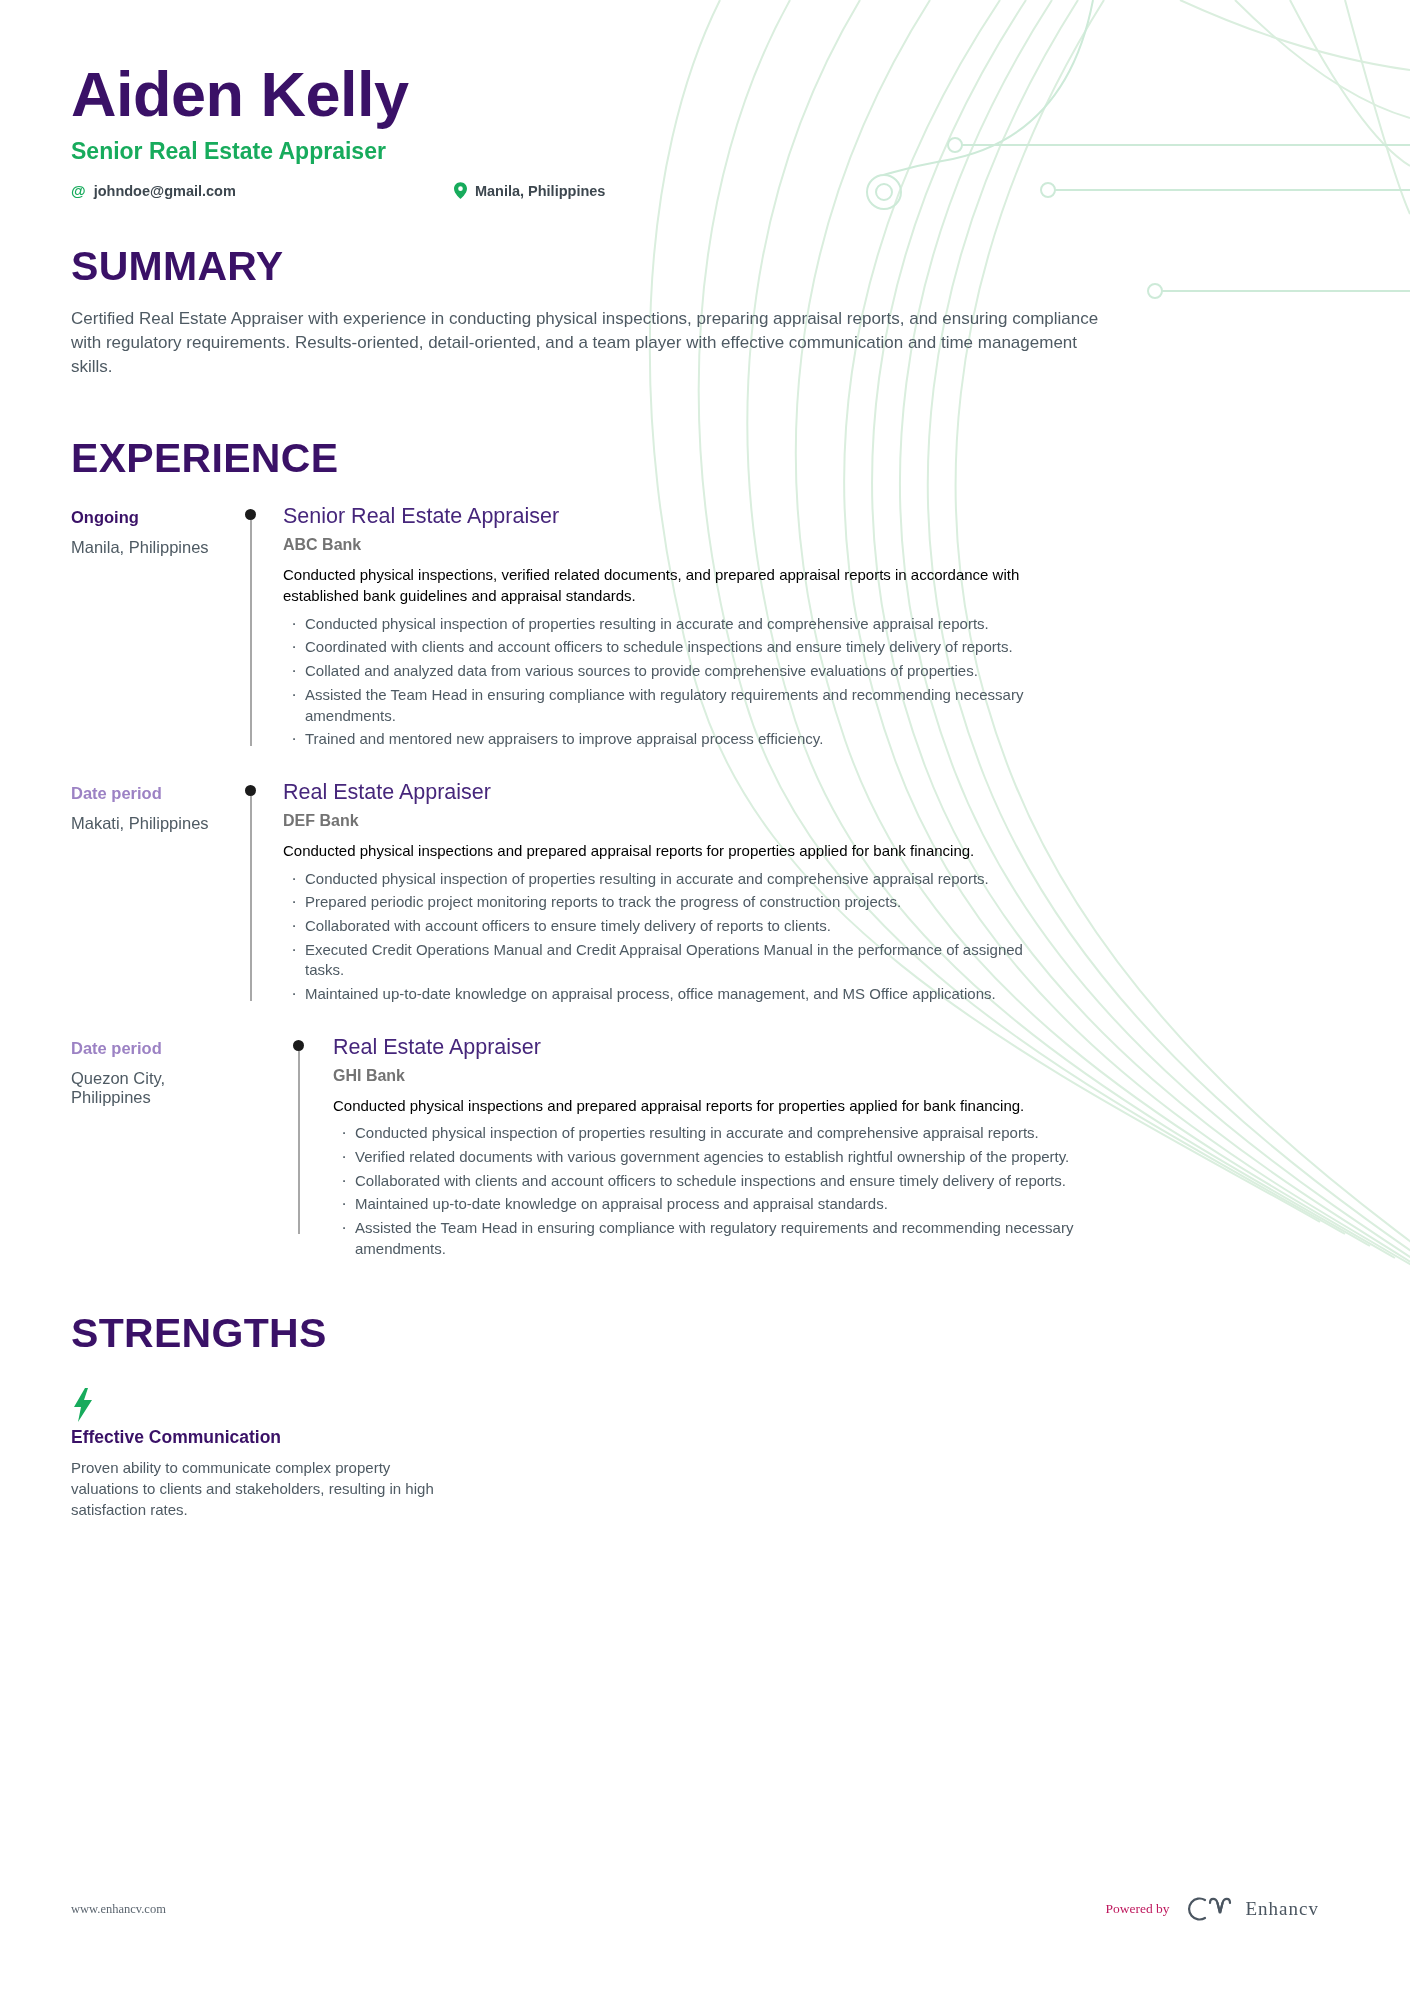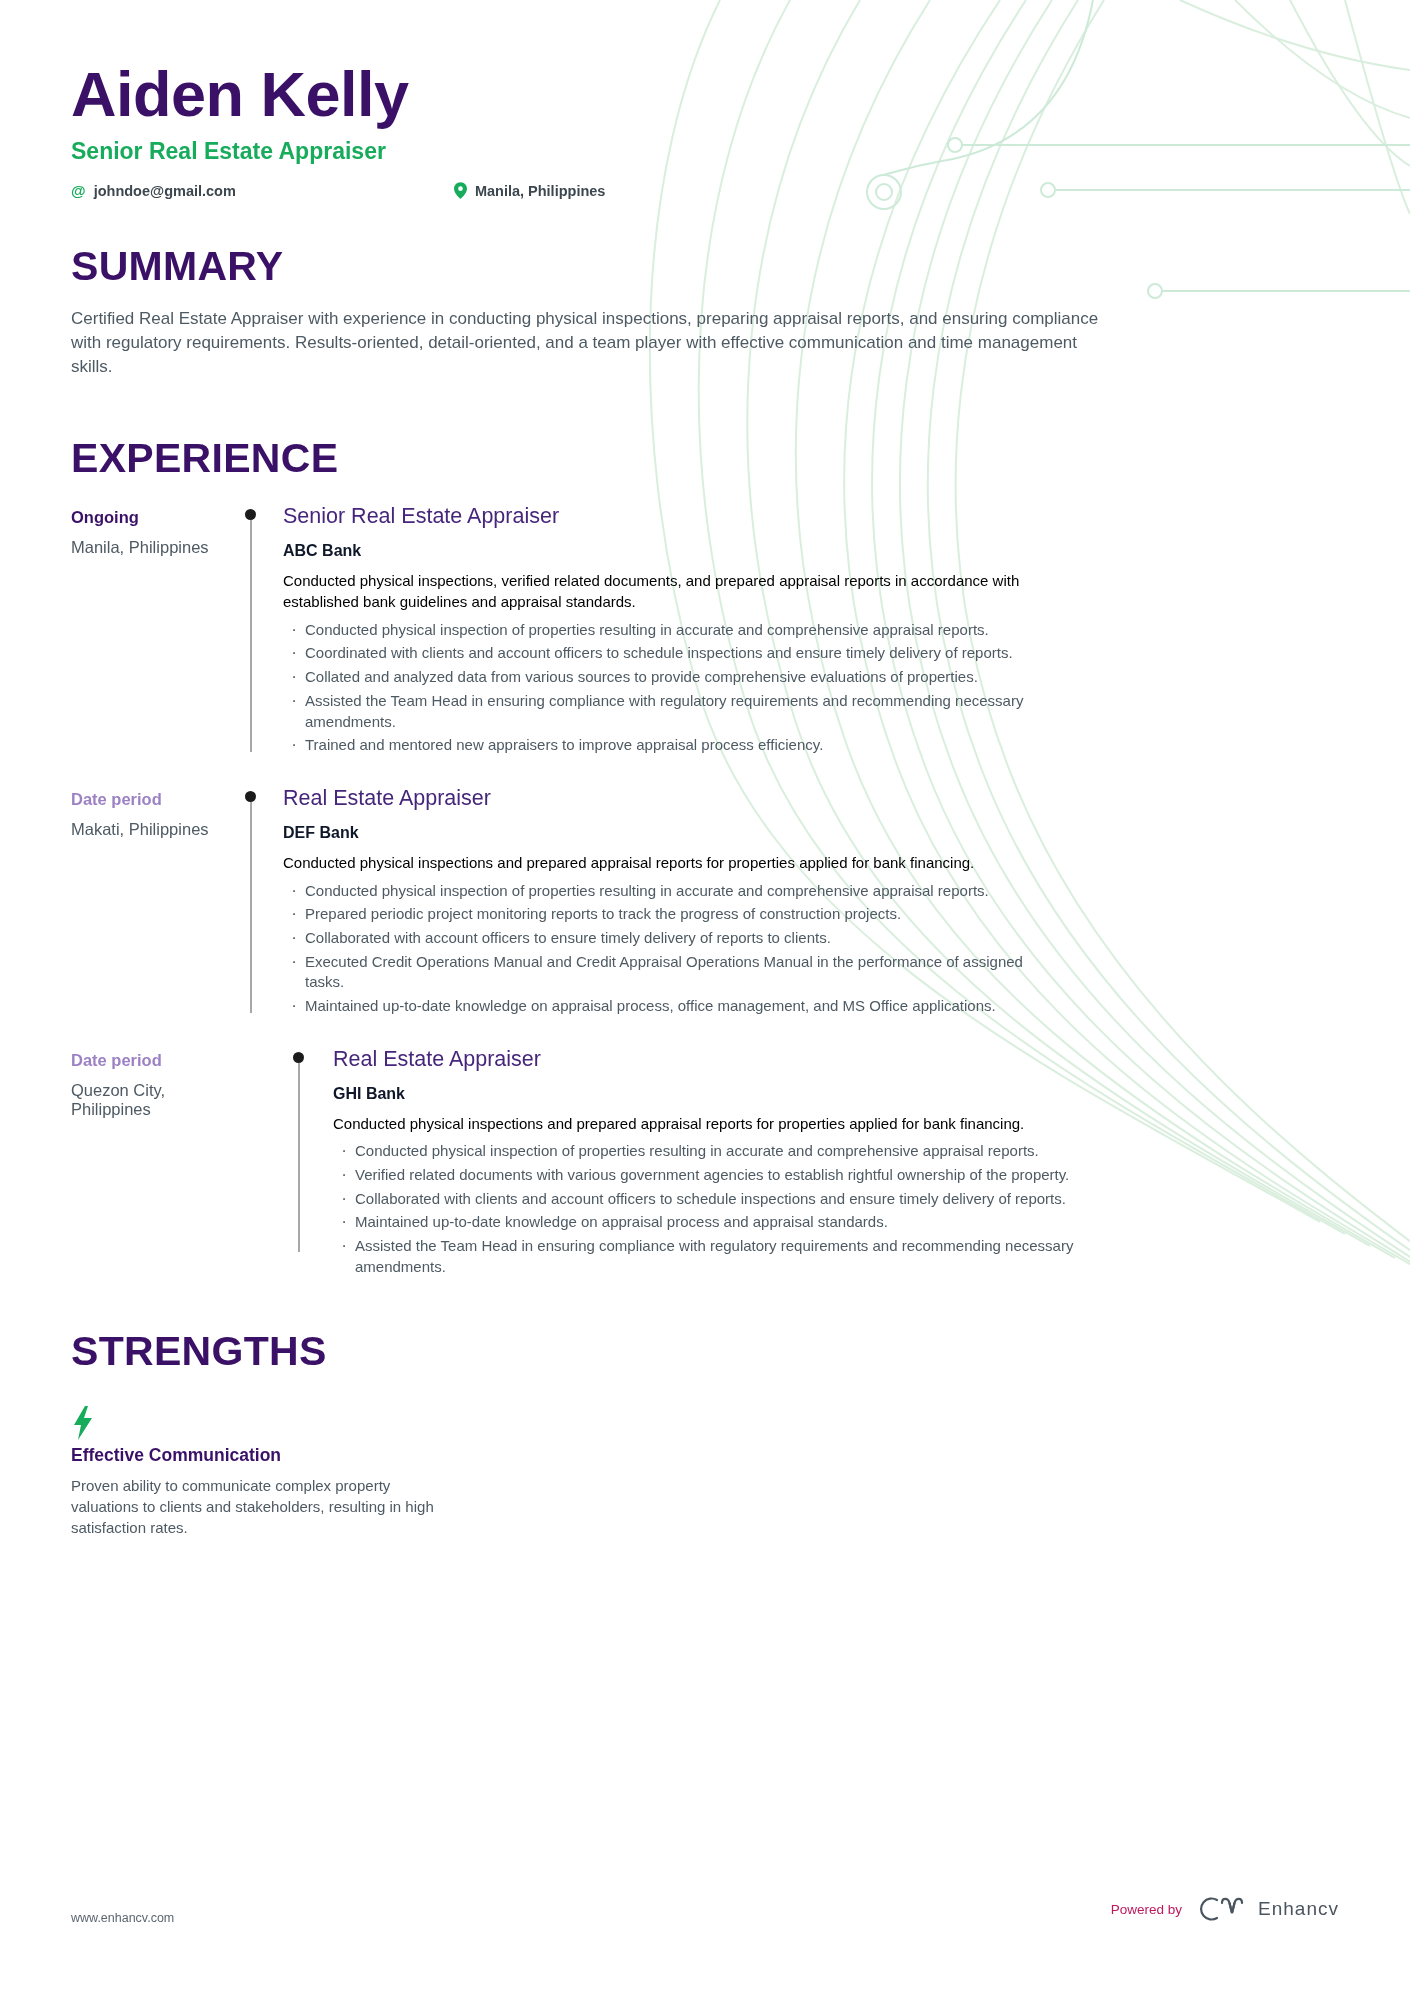--- a/index.html
+++ b/index.html
@@ -37,40 +37,40 @@
   .job-period { font-size:16.5px; font-weight:700; color:#3a1167; }
   .job-period.light { color:#9c82c4; }
   .job-location { margin-top:11px; font-size:16.5px; color:#4e5a63; }
   .job-line { position:absolute; width:1.5px; background:#a8a8a8; top:16px; bottom:4px; left:179px; }
   .job-dot { position:absolute; width:11px; height:11px; border-radius:50%; background:#1b1b1b; top:5px; left:174px; }
   .job.shifted .job-line { left:227px; bottom:26px; }
   .job.shifted .job-dot { left:222px; }
   .job-content { margin-left:212px; width:775px; }
   .job.shifted .job-content { margin-left:262px; width:750px; }
   .job-title { font-size:21.5px; font-weight:500; color:#46267b; }
-  .job-company { margin-top:13px; font-size:16px; font-weight:700; color:#0f172a; }
+  .job-company { margin-top:7px; font-size:16px; font-weight:700; color:#737373; }
   .job-desc { margin-top:11px; font-size:15px; line-height:1.38; color:#000000; }
   .job-bullets { margin-top:7px; }
   .bullet { display:flex; margin-bottom:3px; }
   .bullet-marker { width:22px; min-width:22px; text-align:center; font-size:17px; line-height:1.2; color:#4e5a63; }
   .bullet-text { font-size:15px; line-height:1.38; color:#4e5a63; }
 
   
   .strengths-heading { margin-top:50px; }
   .strengths-row { margin-top:28px; display:flex; }
   .strength { display:flex; }
   .strength.first { width:505px;flex-direction:column; }
   .strength .s-icon { width:30px; min-width:30px; margin-right:14px; padding-top:2px; }
   .strength-title { font-size:17.5px; font-weight:700; color:#3a1167; }
   .strength-text { margin-top:9px; font-size:15px; line-height:1.4; color:#4e5a63; width:370px; }
   .strength.second .strength-text { width:400px; }
 
   
-  .footer { position:absolute; left:0; right:0; top:1893px; padding:0 71px 0 71px;
-            display:flex; justify-content:space-between; align-items:flex-end; z-index:1; }
+  .footer { position:absolute; left:0; right:0; top:1893px; padding:0 91px 0 71px;
+            display:flex; justify-content:space-between; align-items:center; z-index:1;font-family:Liberation Serif, serif; }
   .footer-site { font-size:12.5px; color:#5c6670; }
   .footer-right { display:flex; align-items:center; }
   .powered-by { font-size:13.5px; color:#be185d; margin-right:16px; }
   .brand-mark { margin-right:8px; display:inline-flex; }
   .brand-name { font-size:19px; color:#4a5560; letter-spacing:1px; }
 </style>
 </head>
 <body>
 
 <svg class="bg-deco" width="1410" height="1400" viewBox="0 0 1410 1400" fill="none">

